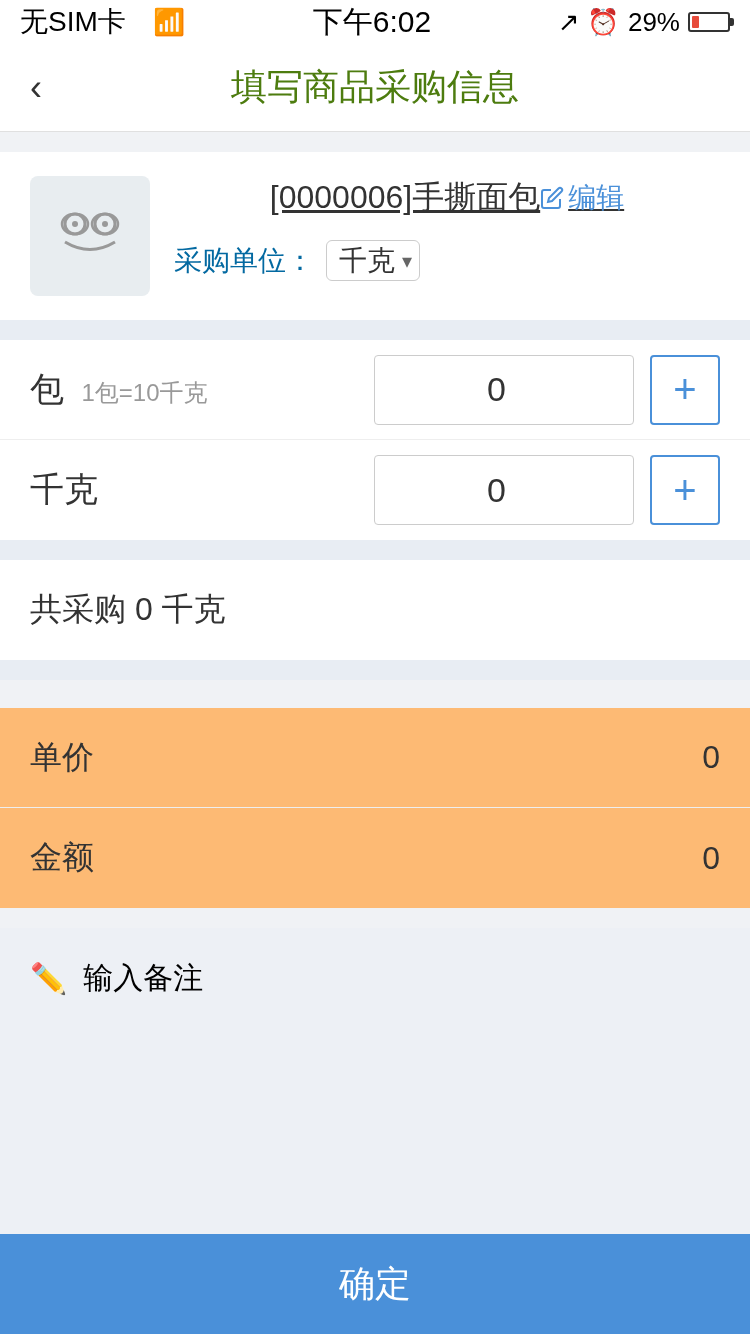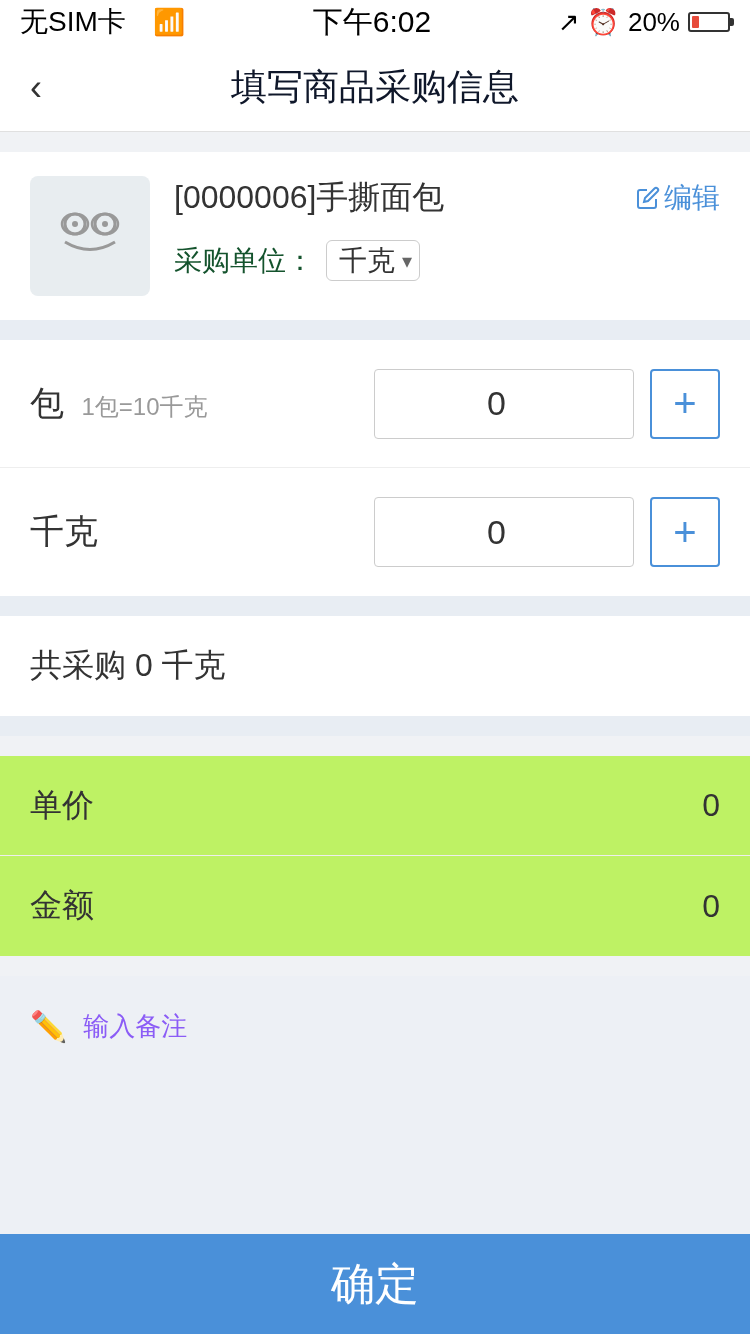--- a/index.html
+++ b/index.html
@@ -59,21 +59,21 @@
     .nav-back {
       position: absolute;
       left: 30px;
       font-size: 36px;
       color: #333;
       cursor: pointer;
     }
     .nav-title {
       font-size: 36px;
       font-weight: 500;
-      color: #0f172a;
+      color: #4d7c0f;
     }
 
     
     .product-card {
       background: #fff;
       margin-top: 20px;
       padding: 24px 30px;
       display: flex;
       align-items: flex-start;
       gap: 24px;
@@ -92,23 +92,24 @@
     .product-image-logo {
       font-size: 40px;
       color: #aaa;
       text-align: center;
     }
     .product-info {
       flex: 1;
     }
     .product-name-row {
       display: flex;
-      justify-content: space-between;
+      justify-content: center;
       align-items: center;
       margin-bottom: 20px;
+      text-decoration: underline;
     }
     .product-name {
       font-size: 32px;
       color: #333;
       font-weight: 500;
     }
     .product-edit {
       color: #4a90d9;
       font-size: 28px;
       cursor: pointer;
@@ -116,21 +117,21 @@
       align-items: center;
       gap: 4px;
     }
     .product-unit-row {
       display: flex;
       align-items: center;
       justify-content: space-between;
     }
     .unit-label {
       font-size: 28px;
-      color: #14532d;
+      color: #0369a1;
       margin-right: 12px;
     }
     .unit-select {
       border: 1px solid #ccc;
       border-radius: 6px;
       padding: 4px 24px 4px 12px;
       font-size: 28px;
       color: #333;
       background: #fff;
       appearance: none;
@@ -165,21 +166,21 @@
     }
 
     
     .input-section {
       background: #fff;
     }
     .input-row {
       display: flex;
       align-items: center;
       padding: 16px 30px;
-      height: 128px;
+      height: 100px;
       border-bottom: 1px solid #eee;
     }
     .input-row:last-child { border-bottom: none; }
     .input-label {
       font-size: 34px;
       color: #333;
       min-width: 120px;
     }
     .input-sub {
       font-size: 24px;
@@ -239,22 +240,22 @@
       border-radius: 4px;
       color: #333;
       background: #fff;
       font-size: 30px;
       padding: 14px 30px;
       cursor: pointer;
     }
 
     
     .price-section {
-      background: #bef264;
-      margin-top: 20px;
+      background: #fdba74;
+      margin-top: 28px;
     }
     .price-row {
       display: flex;
       align-items: center;
       justify-content: space-between;
       padding: 0 30px;
       height: 100px;
       border-bottom: 1px solid #eee;
     }
     .price-row:last-child { border-bottom: none; }
@@ -275,40 +276,40 @@
       min-height: 100px;
       display: flex;
       align-items: center;
       gap: 16px;
     }
     .notes-icon {
       font-size: 30px;
       color: #999;
     }
     .notes-placeholder {
-      font-size: 26px;
-      color: #8b5cf6;
+      font-size: 30px;
+      color: #000000;
     }
 
     
     .content-spacer {
       height: 300px;
       background: #edf0f5;
     }
 
     
     .confirm-btn {
       position: fixed;
       bottom: 0;
       left: 0;
       width: 750px;
       height: 100px;
       background: #4a90d9;
       color: #fff;
-      font-size: 44px;
+      font-size: 36px;
       border: none;
       display: flex;
       align-items: center;
       justify-content: center;
       cursor: pointer;
     }
 
     
     .wifi-icon { font-size: 26px; }
   </style>
@@ -317,21 +318,21 @@
 
 <div class="status-bar">
   <div class="status-left">
     <span>无SIM卡</span>
     <span class="wifi-icon">📶</span>
   </div>
   <div class="status-center">下午6:02</div>
   <div class="status-right">
     <span>↗</span>
     <span>⏰</span>
-    <span>20%</span>
+    <span>29%</span>
     <span class="battery-icon">
       <span class="battery-fill"></span>
     </span>
   </div>
 </div>
 
 <div class="nav-bar">
   <span class="nav-back">‹</span>
   <span class="nav-title">填写商品采购信息</span>
 </div>

